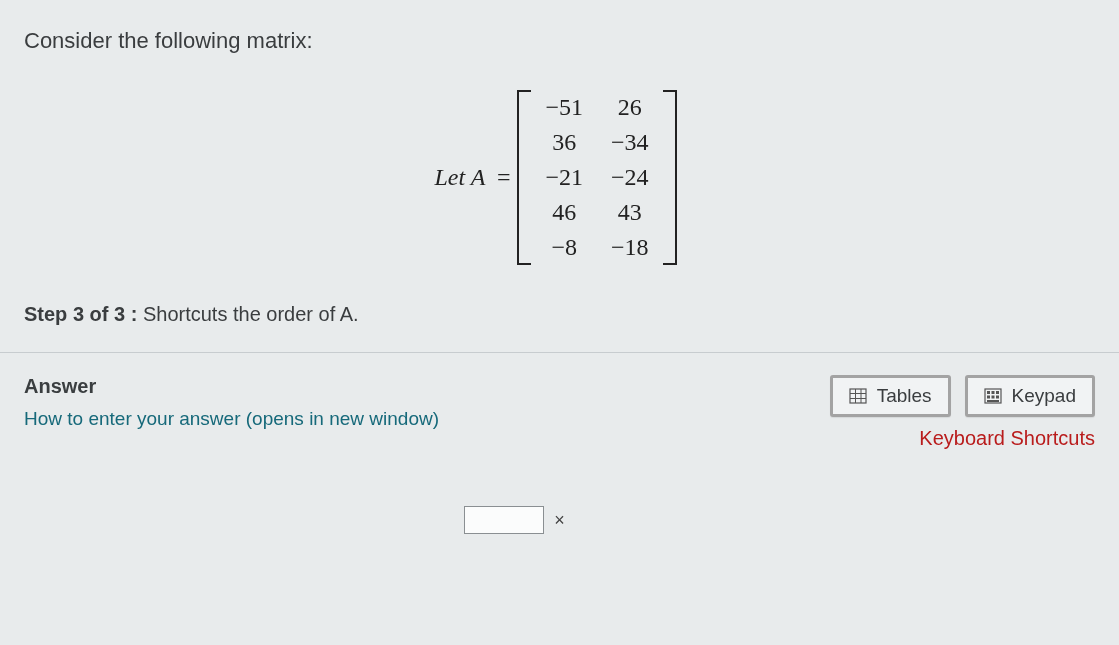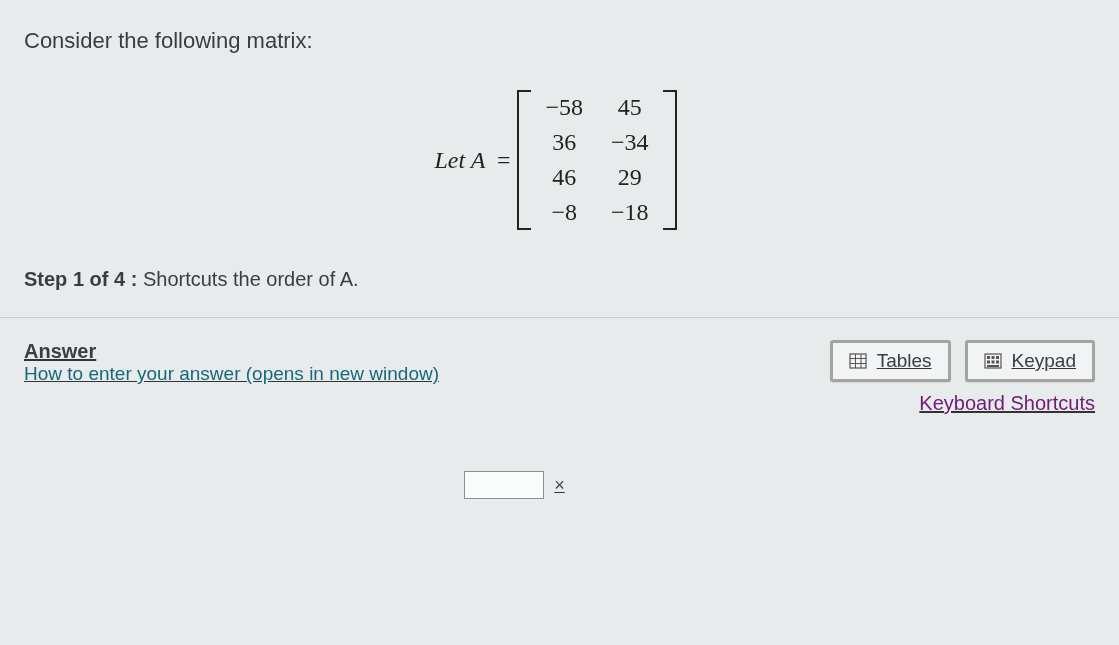--- a/index.html
+++ b/index.html
@@ -68,37 +68,36 @@
     }
     .step-row .step-label { font-weight: 700; }
     .divider {
       border: 0;
       border-top: 1px solid #c7cccf;
       width: 100%;
     }
     .answer-section {
       padding: 22px 24px 0 24px;
       position: relative;
-      text-decoration: underline;
     }
     .answer-header {
       display: flex;
       justify-content: space-between;
       align-items: flex-start;
     }
     .answer-left .answer-title {
       font-size: 20px;
       font-weight: 700;
       color: #3a3e40;
     }
     .helper-link {
       color: #16697a;
       font-size: 19px;
       cursor: pointer;
-      margin-top: 0;
+      margin-top: 10px;
     }
     .tools {
       display: flex;
       flex-direction: column;
       align-items: flex-end;
       gap: 10px;
     }
     .tool-row { display: flex; gap: 14px; }
     .tool-btn {
       display: inline-flex;
@@ -109,21 +108,21 @@
       border-radius: 3px;
       padding: 7px 16px;
       font-size: 19px;
       color: #3a3d3f;
       cursor: pointer;
       box-shadow: 0 1px 1px rgba(0,0,0,.08);
     }
     .tool-btn svg { display: block; }
     .kb-shortcuts {
       font-size: 20px;
-      color: #701a75;
+      color: #b91c1c;
     }
     .input-area {
       display: flex;
       align-items: center;
       justify-content: center;
       margin-top: 56px;
       gap: 10px;
     }
     .num-input {
       width: 80px;
@@ -153,43 +152,47 @@
     <span class="let">
       <span>Let</span>
       <span class="A">A</span>
       <span class="eq">=</span>
     </span>
     <div class="matrix">
       <div class="bracket left"></div>
       <table class="mtable">
         <tbody>
             <tr>
-          <td>−58</td>
-          <td>45</td>
+          <td>−51</td>
+          <td>26</td>
         </tr>
         <tr>
           <td>36</td>
           <td>−34</td>
         </tr>
         <tr>
+          <td>−21</td>
+          <td>−24</td>
+        </tr>
+        <tr>
           <td>46</td>
-          <td>29</td>
+          <td>43</td>
         </tr>
         <tr>
           <td>−8</td>
           <td>−18</td>
         </tr>
       </tbody>
         </table>
       <div class="bracket right"></div>
     </div>
   </div>
 
   <div class="step-row">
-    <span class="step-label">Step 1 of 4 :</span>
+    <span class="step-label">Step 3 of 3 :</span>
     <span> </span>
     <span>Shortcuts the order of A.</span>
   </div>
 </div>
 
 <hr class="divider">
 
 <div class="answer-section">
   <div class="answer-header">
     <div class="answer-left">

